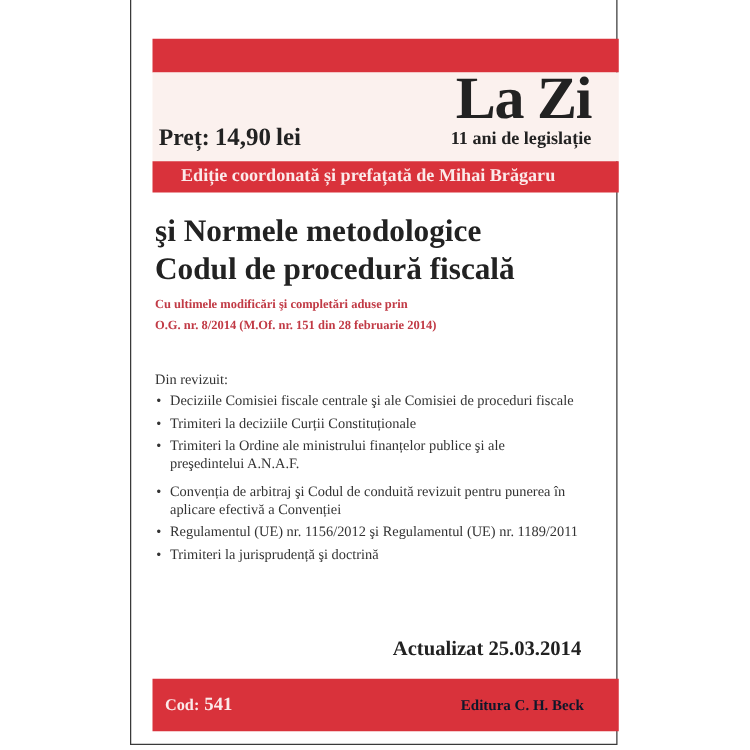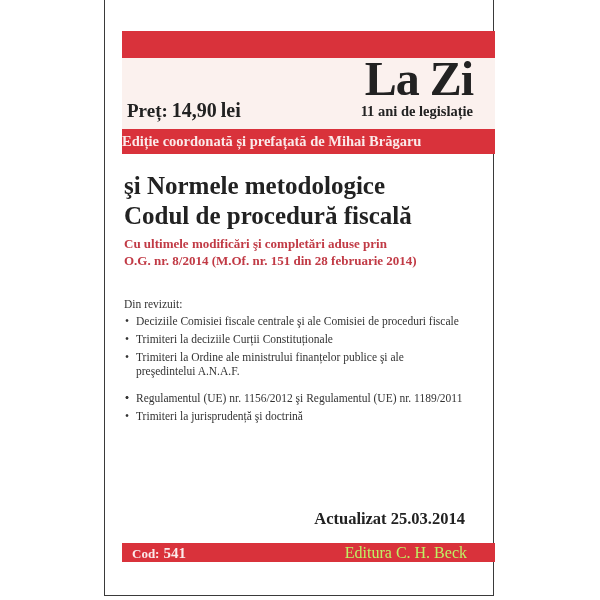--- a/index.html
+++ b/index.html
@@ -37,21 +37,21 @@
       right: -2px;
       top: 59px;
       height: 71px;
       background: #fbf1ee;
     }
     .bar-edition {
       top: 130px;
       height: 25px;
       display: flex;
       align-items: center;
-      justify-content: flex-start;
+      justify-content: center;
       padding-right: 28px;
       box-sizing: border-box;
     }
     .edition-text {
       color: #fbeaea;
       font-weight: bold;
       font-size: 14.5px;
       white-space: nowrap;
     }
     .price {
@@ -94,21 +94,21 @@
       font-size: 25px;
       line-height: 30px;
       color: #222;
       white-space: nowrap;
     }
     .subtitle {
       position: absolute;
       left: 19px;
       top: 236px;
       font-weight: bold;
-      font-size: 13px;
+      font-size: 10px;
       line-height: 17px;
       color: #c13a45;
       white-space: nowrap;
     }
     .section {
       position: absolute;
       left: 19px;
       right: 10px;
       color: #333;
       font-size: 11.5px;
@@ -136,38 +136,38 @@
       position: absolute;
       right: 28px;
       top: 510px;
       font-weight: bold;
       font-size: 16.5px;
       color: #222;
       white-space: nowrap;
     }
     .bar-bottom {
       top: 544px;
-      height: 19px;
+      height: 42px;
       display: flex;
       align-items: center;
       justify-content: space-between;
       padding: 0 28px 0 10px;
       box-sizing: border-box;
     }
     .code {
       color: #fbeaea;
       font-weight: bold;
       white-space: nowrap;
     }
     .code .lbl { font-size: 13px; }
     .code .val { font-size: 15px; }
     .publisher {
-      color: #bef264;
-      font-weight: normal;
-      font-size: 16px;
+      color: #0f172a;
+      font-weight: bold;
+      font-size: 12px;
       white-space: nowrap;
     }
   </style>
 </head>
 <body>
 
 <div class="cover">
 
   <div class="red-bar bar-top"></div>
 
@@ -213,20 +213,21 @@
         <span class="bullet">•</span>
         <span>Trimiteri la Ordine ale ministrului finanțelor publice şi ale preşedintelui A.N.A.F.</span>
       </li>
     </ul>
   </div>
 
   <div class="section sec2">
     <ul>
       <li style="padding-right:20px;">
         <span class="bullet">•</span>
+        <span>Convenția de arbitraj şi Codul de conduită revizuit pentru punerea în aplicare efectivă a Convenției</span>
       </li>
       <li>
         <span class="bullet">•</span>
         <span>Regulamentul (UE) nr. 1156/2012 şi Regulamentul (UE) nr. 1189/2011</span>
       </li>
       <li>
         <span class="bullet">•</span>
         <span>Trimiteri la jurisprudență şi doctrină</span>
       </li>
     </ul>

